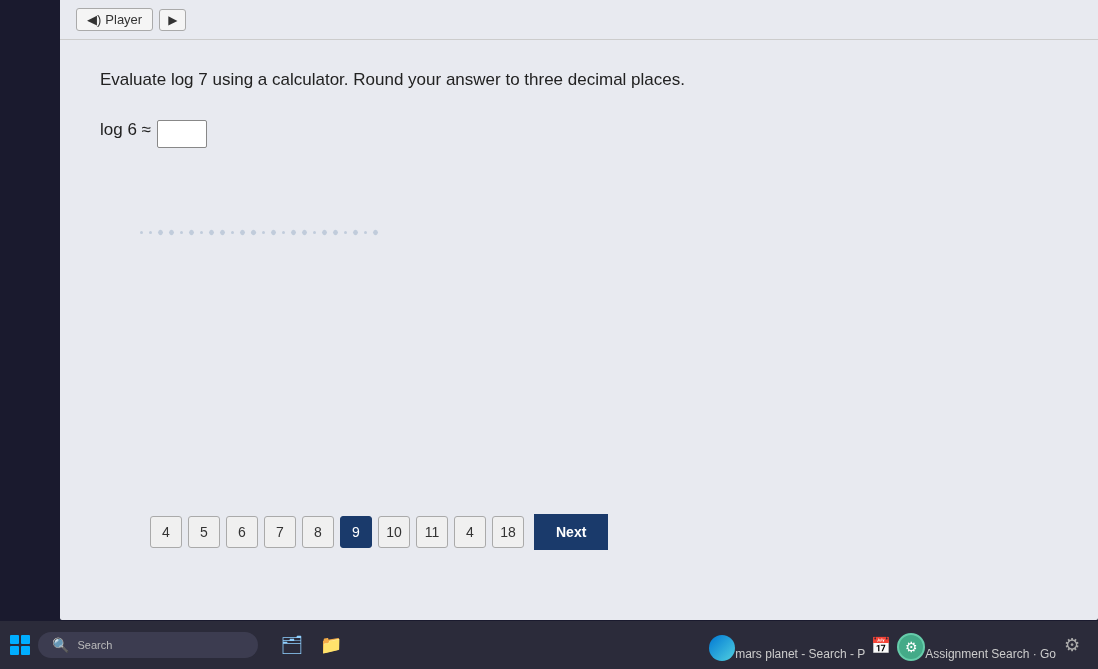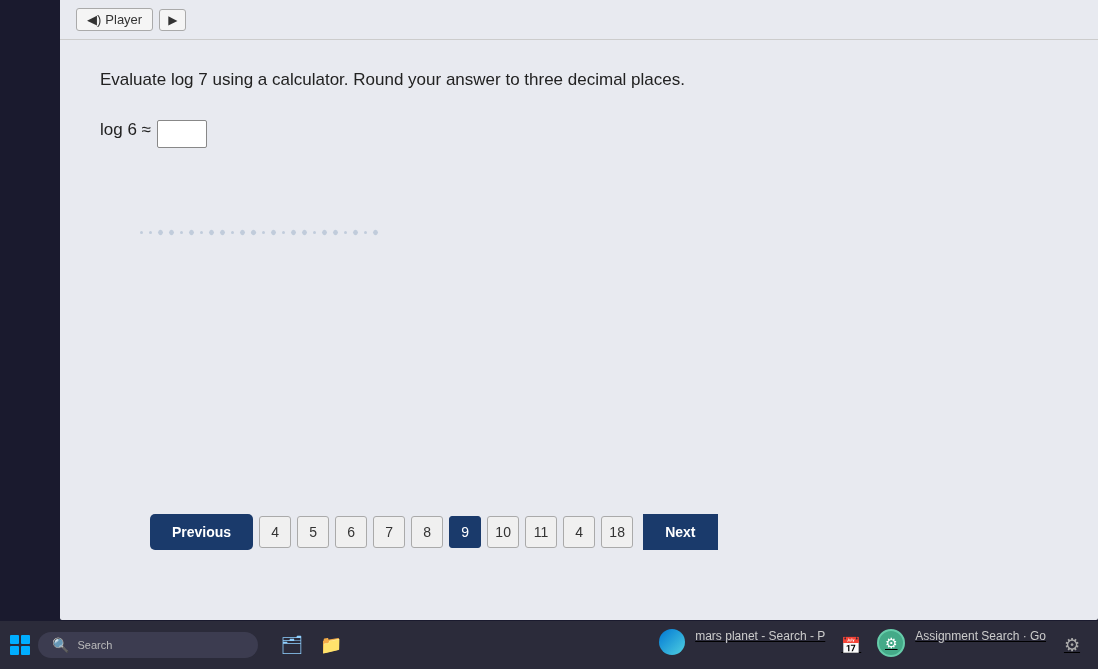--- a/index.html
+++ b/index.html
@@ -207,23 +207,21 @@
       display: flex;
       align-items: center;
       justify-content: center;
       border-radius: 4px;
       cursor: pointer;
     }
 
     .taskbar-right {
       margin-left: auto;
       display: flex;
-      align-items: flex-start;
-      gap: 10px;
-      text-decoration: underline;
+      align-items: flex-end;
     }
 
     .taskbar-label {
       color: #ccc;
       font-size: 12px;
     }
 
     .win-icon-small {
       width: 20px;
       height: 20px;
@@ -302,21 +300,20 @@
     <div class="dot-small"></div>
     <div class="dot"></div>
     <div class="dot"></div>
     <div class="dot-small"></div>
     <div class="dot"></div>
     <div class="dot-small"></div>
     <div class="dot"></div>
   </div>
 
   <div class="nav-bar">
-    <button class="btn-previous">Previous</button>
     <div class="page-num">4</div>
     <div class="page-num">5</div>
     <div class="page-num">6</div>
     <div class="page-num">7</div>
     <div class="page-num">8</div>
     <div class="page-num active">9</div>
     <div class="page-num">10</div>
     <div class="page-num">11</div>
     <div class="page-num">4</div>
     <div class="page-num">18</div>

